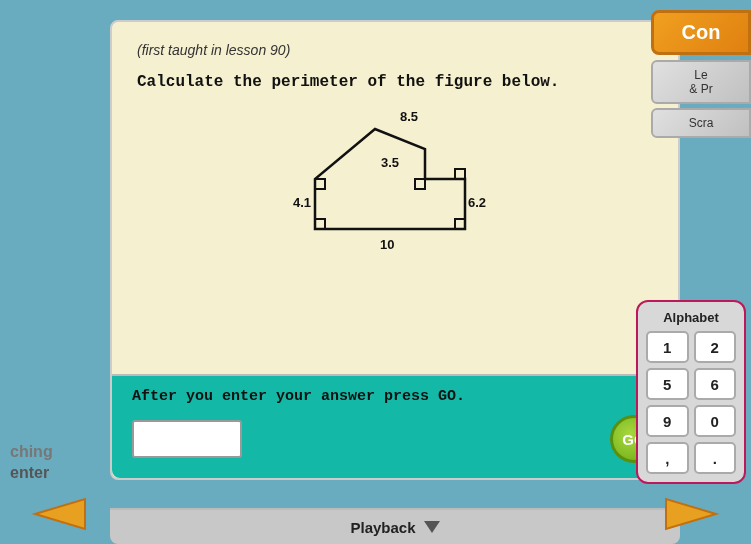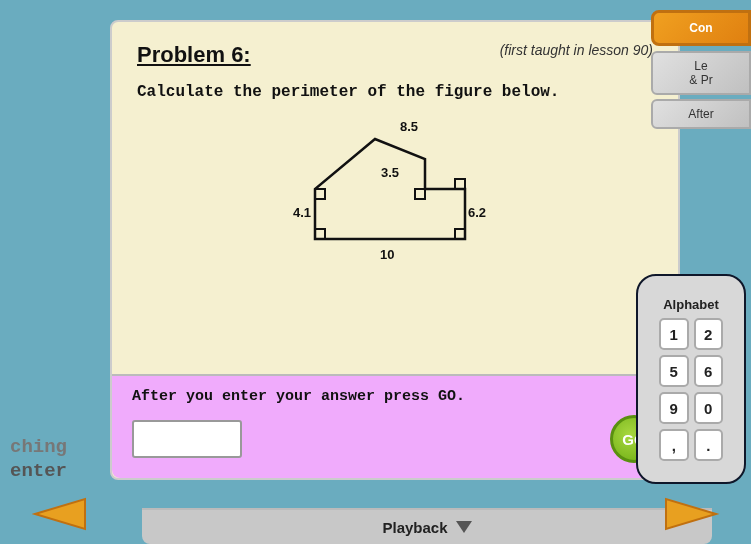--- a/index.html
+++ b/index.html
@@ -69,21 +69,21 @@
       align-items: flex-start;
       margin-bottom: 18px;
     }
 
     
     .answer-section {
       position: absolute;
       bottom: 0;
       left: 0;
       right: 0;
-      background: #f0abfc;
+      background: #14b8a6;
       border-top: 2px solid #bbb;
       border-radius: 0 0 8px 8px;
       padding: 12px 20px 15px;
     }
 
     .answer-instruction {
       font-size: 15px;
       font-weight: bold;
       color: #111;
       margin-bottom: 10px;
@@ -132,21 +132,20 @@
       background: #d0d0d0;
       border-radius: 0 0 8px 8px;
       display: flex;
       align-items: center;
       justify-content: center;
       gap: 8px;
       font-size: 15px;
       font-weight: bold;
       color: #222;
       border-top: 2px solid #bbb;
-      margin-left: 32px;
     }
 
     .playback-triangle {
       width: 0;
       height: 0;
       border-left: 8px solid transparent;
       border-right: 8px solid transparent;
       border-top: 12px solid #555;
     }
 
@@ -173,21 +172,21 @@
       top: 10px;
       right: 0;
       width: 100px;
     }
 
     .con-button {
       background: linear-gradient(135deg, #f0a020, #e08010);
       border: 3px solid #c07010;
       border-radius: 8px 0 0 8px;
       padding: 8px 10px;
-      font-size: 12px;
+      font-size: 20px;
       font-weight: bold;
       color: white;
       width: 100%;
       text-align: center;
       margin-bottom: 5px;
     }
 
     .side-btn {
       background: linear-gradient(135deg, #e0e0e0, #c0c0c0);
       border: 2px solid #aaa;
@@ -200,23 +199,23 @@
       margin-bottom: 4px;
       cursor: pointer;
     }
 
     
     .numpad {
       position: absolute;
       bottom: 60px;
       right: 5px;
       background: #d8d8d8;
-      border: 2px solid #0f172a;
-      border-radius: 20px;
-      padding: 21px;
+      border: 2px solid #be185d;
+      border-radius: 12px;
+      padding: 8px;
       width: 110px;
     }
 
     .numpad-title {
       text-align: center;
       font-size: 13px;
       font-weight: bold;
       margin-bottom: 6px;
       color: #222;
     }
@@ -239,43 +238,41 @@
       font-weight: bold;
       cursor: pointer;
       color: #222;
     }
 
     
     .branding {
       position: absolute;
       bottom: 60px;
       left: 10px;
-      font-size: 19px;
+      font-size: 16px;
       font-weight: bold;
       color: #555;
       line-height: 1.3;
-      font-family: Liberation Mono, monospace;
     }
 
     .branding-top { color: #777; }
     .branding-bottom { color: #555; }
 
     
     .figure-svg {
       display: block;
     }
   </style>
 </head>
 <body>
 
 <div class="bg"></div>
 
 <div class="main-card">
   <div class="problem-header">
-    <span class="problem-title">Problem 6:</span>
     <span class="problem-meta">(first taught in lesson 90)</span>
   </div>
 
   <div class="problem-instruction">Calculate the perimeter of the figure below.</div>
 
   <div class="figure-area">
     <svg class="figure-svg" width="240" height="160" viewBox="0 0 240 160">
 
       <polygon points="40,130 190,130 190,80 150,80 150,50 100,30 40,80 40,130" fill="none" stroke="#111" stroke-width="2.5"></polygon>
 
@@ -319,21 +316,21 @@
 
 <div class="nav-arrow nav-arrow-right">
   <svg width="60" height="40" viewBox="0 0 60 40">
     <polygon points="55,20 5,5 5,35" fill="#e8a020" stroke="#c07010" stroke-width="2"></polygon>
   </svg>
 </div>
 
 <div class="right-panel">
   <div class="con-button">Con</div>
   <div class="side-btn">Le<br>&amp; Pr</div>
-  <div class="side-btn">After</div>
+  <div class="side-btn">Scra</div>
 </div>
 
 <div class="numpad">
   <div class="numpad-title">Alphabet</div>
   <div class="numpad-grid">
     <div class="numpad-key">1</div>
     <div class="numpad-key">2</div>
     <div class="numpad-key">5</div>
     <div class="numpad-key">6</div>
     <div class="numpad-key">9</div>

